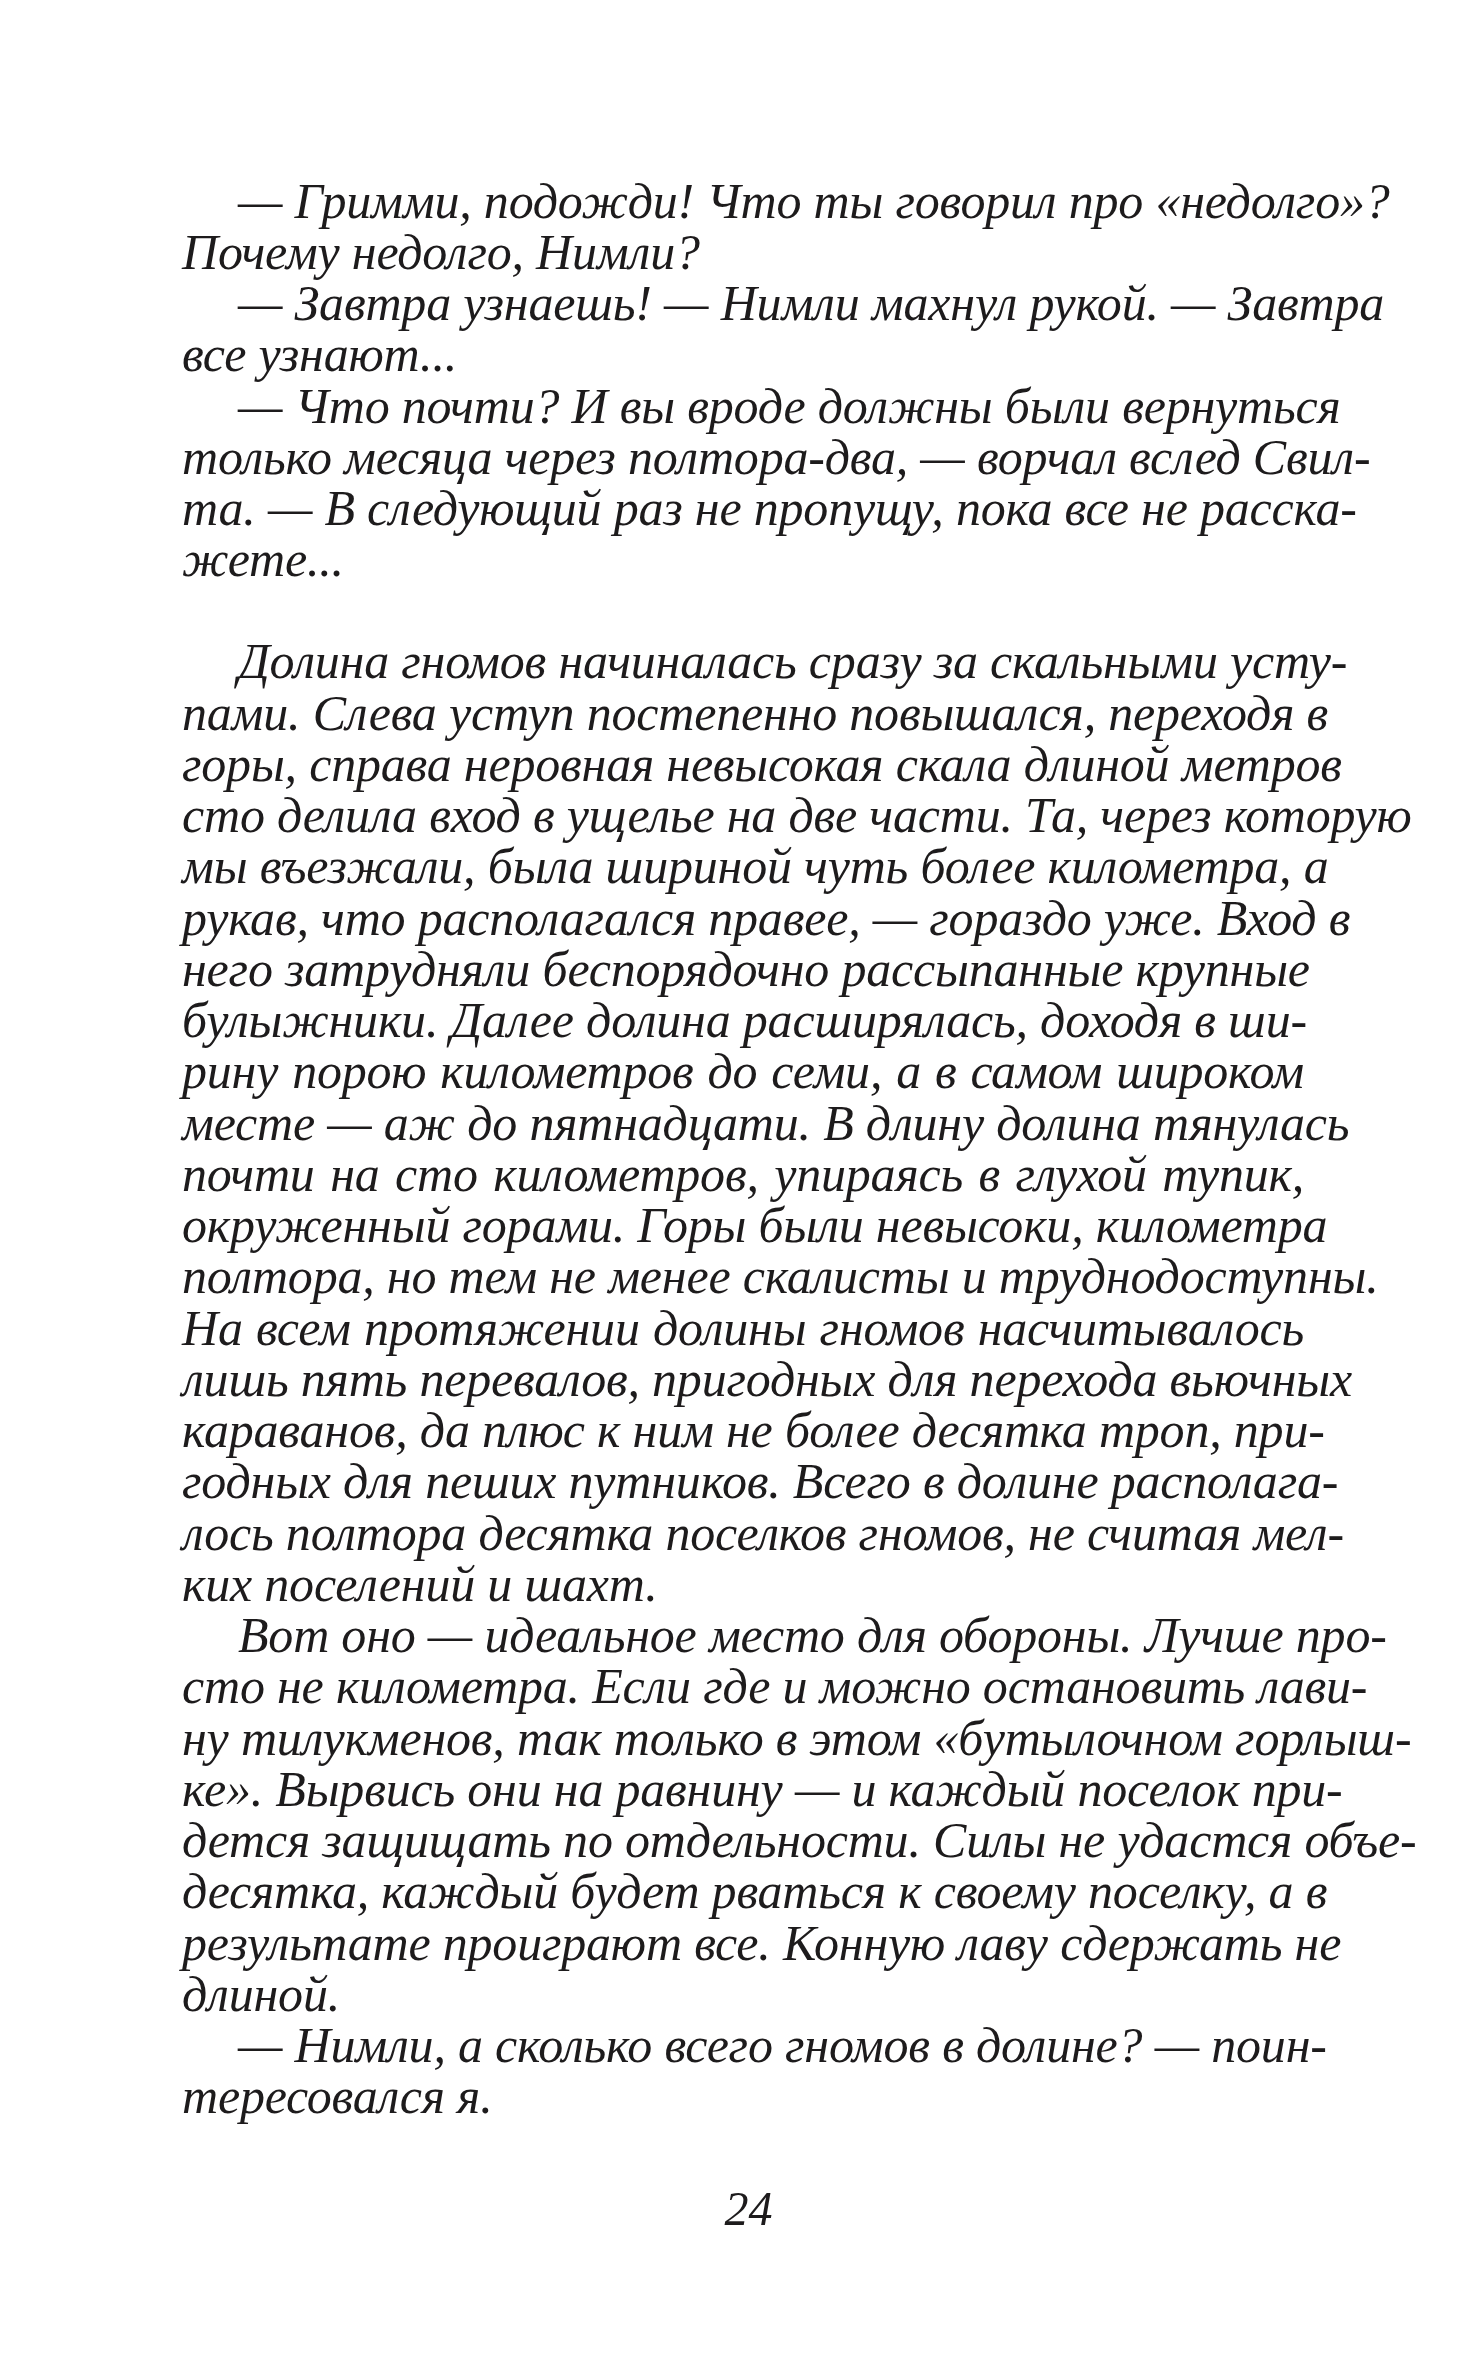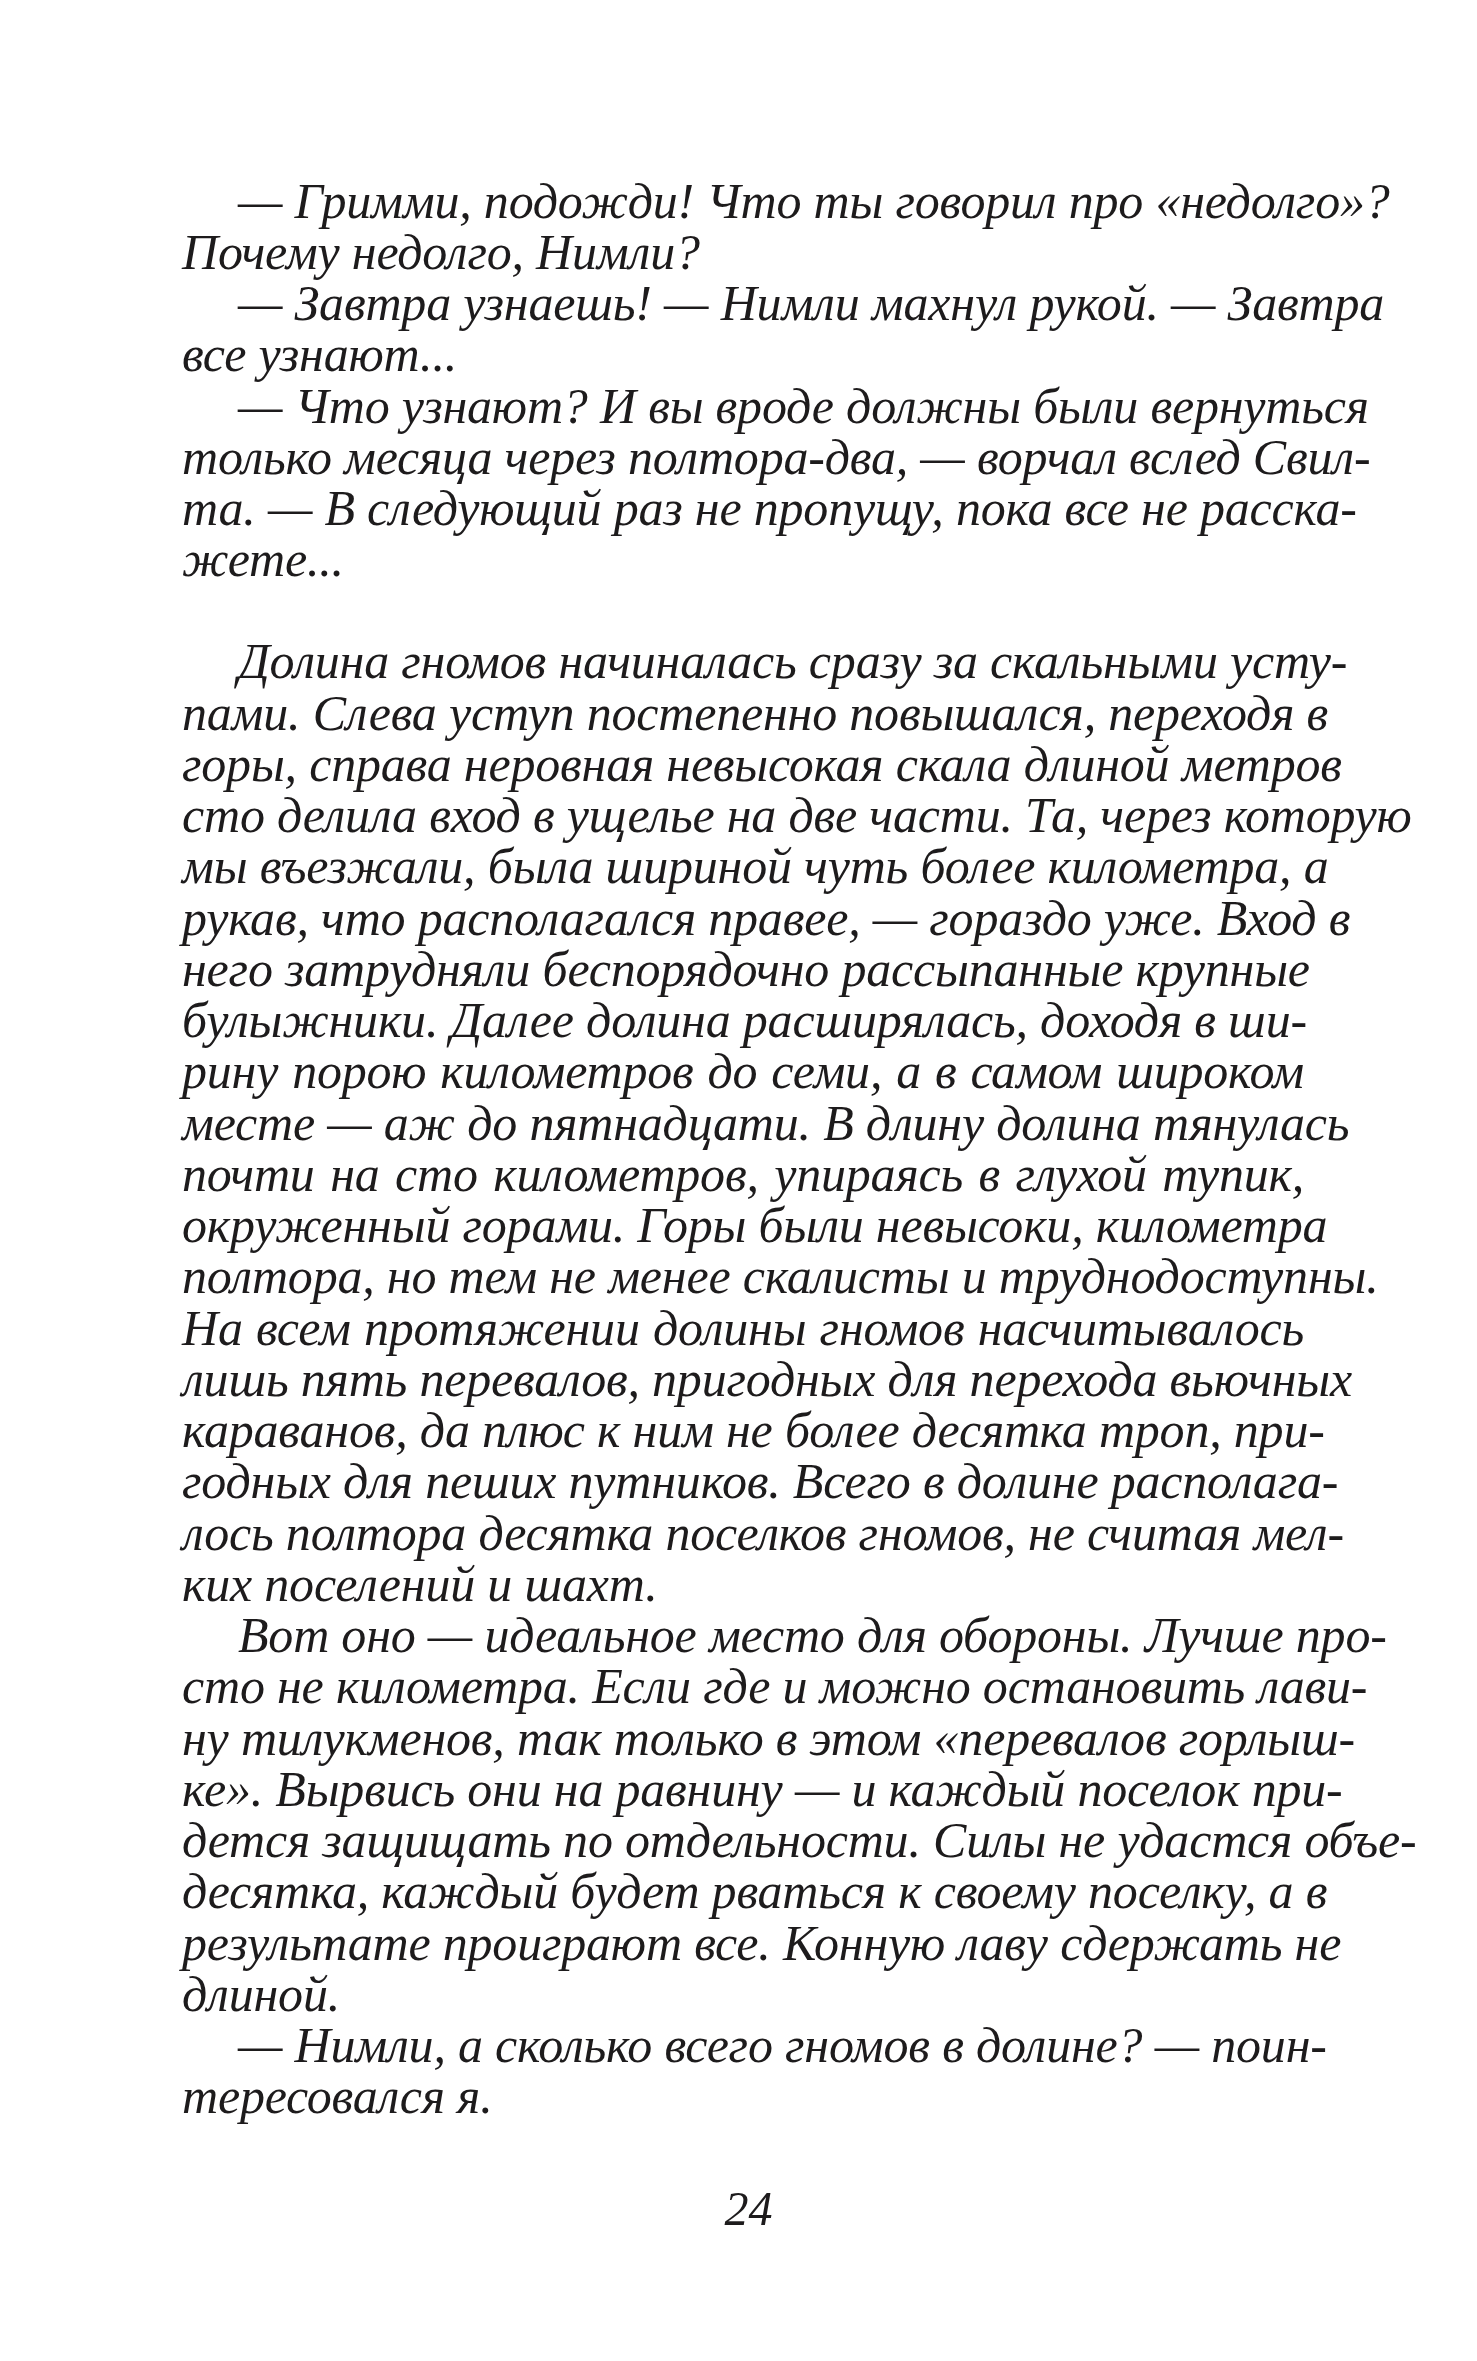--- a/index.html
+++ b/index.html
@@ -71,21 +71,21 @@
 
 <div class="page">
   <div class="text-block">
 
     <div class="line indent" style="top:176px">— Гримми, подожди! Что ты говорил про «недолго»?</div>
     <div class="line last" style="top:227px">Почему недолго, Нимли?</div>
 
     <div class="line indent" style="top:278px">— Завтра узнаешь! — Нимли махнул рукой. — Завтра</div>
     <div class="line last" style="top:329px">все узнают...</div>
 
-    <div class="line indent" style="top:381px">— Что узнают? И вы вроде должны были вернуться</div>
+    <div class="line indent" style="top:381px">— Что почти? И вы вроде должны были вернуться</div>
     <div class="line" style="top:432px">только месяца через полтора-два, — ворчал вслед Свил-</div>
     <div class="line" style="top:483px">та. — В следующий раз не пропущу, пока все не расска-</div>
     <div class="line last" style="top:534px">жете...</div>
 
     <div class="line indent" style="top:636px">Долина гномов начиналась сразу за скальными усту-</div>
     <div class="line" style="top:688px">пами. Слева уступ постепенно повышался, переходя в</div>
     <div class="line" style="top:739px">горы, справа неровная невысокая скала длиной метров</div>
     <div class="line" style="top:790px">сто делила вход в ущелье на две части. Та, через которую</div>
     <div class="line" style="top:841px">мы въезжали, была шириной чуть более километра, а</div>
     <div class="line" style="top:893px">рукав, что располагался правее, — гораздо уже. Вход в</div>
@@ -98,21 +98,21 @@
     <div class="line" style="top:1251px">полтора, но тем не менее скалисты и труднодоступны.</div>
     <div class="line" style="top:1303px">На всем протяжении долины гномов насчитывалось</div>
     <div class="line" style="top:1354px">лишь пять перевалов, пригодных для перехода вьючных</div>
     <div class="line" style="top:1405px">караванов, да плюс к ним не более десятка троп, при-</div>
     <div class="line" style="top:1456px">годных для пеших путников. Всего в долине располага-</div>
     <div class="line" style="top:1508px">лось полтора десятка поселков гномов, не считая мел-</div>
     <div class="line last" style="top:1559px">ких поселений и шахт.</div>
 
     <div class="line indent" style="top:1610px">Вот оно — идеальное место для обороны. Лучше про-</div>
     <div class="line" style="top:1661px">сто не километра. Если где и можно остановить лави-</div>
-    <div class="line" style="top:1713px">ну тилукменов, так только в этом «перевалов горлыш-</div>
+    <div class="line" style="top:1713px">ну тилукменов, так только в этом «бутылочном горлыш-</div>
     <div class="line" style="top:1764px">ке». Вырвись они на равнину — и каждый поселок при-</div>
     <div class="line" style="top:1815px">дется защищать по отдельности. Силы не удастся объе-</div>
     <div class="line" style="top:1866px">десятка, каждый будет рваться к своему поселку, а в</div>
     <div class="line" style="top:1918px">результате проиграют все. Конную лаву сдержать не</div>
     <div class="line last" style="top:1969px">длиной.</div>
 
     <div class="line indent" style="top:2020px">— Нимли, а сколько всего гномов в долине? — поин-</div>
     <div class="line last" style="top:2071px">тересовался я.</div>
 
   </div>

